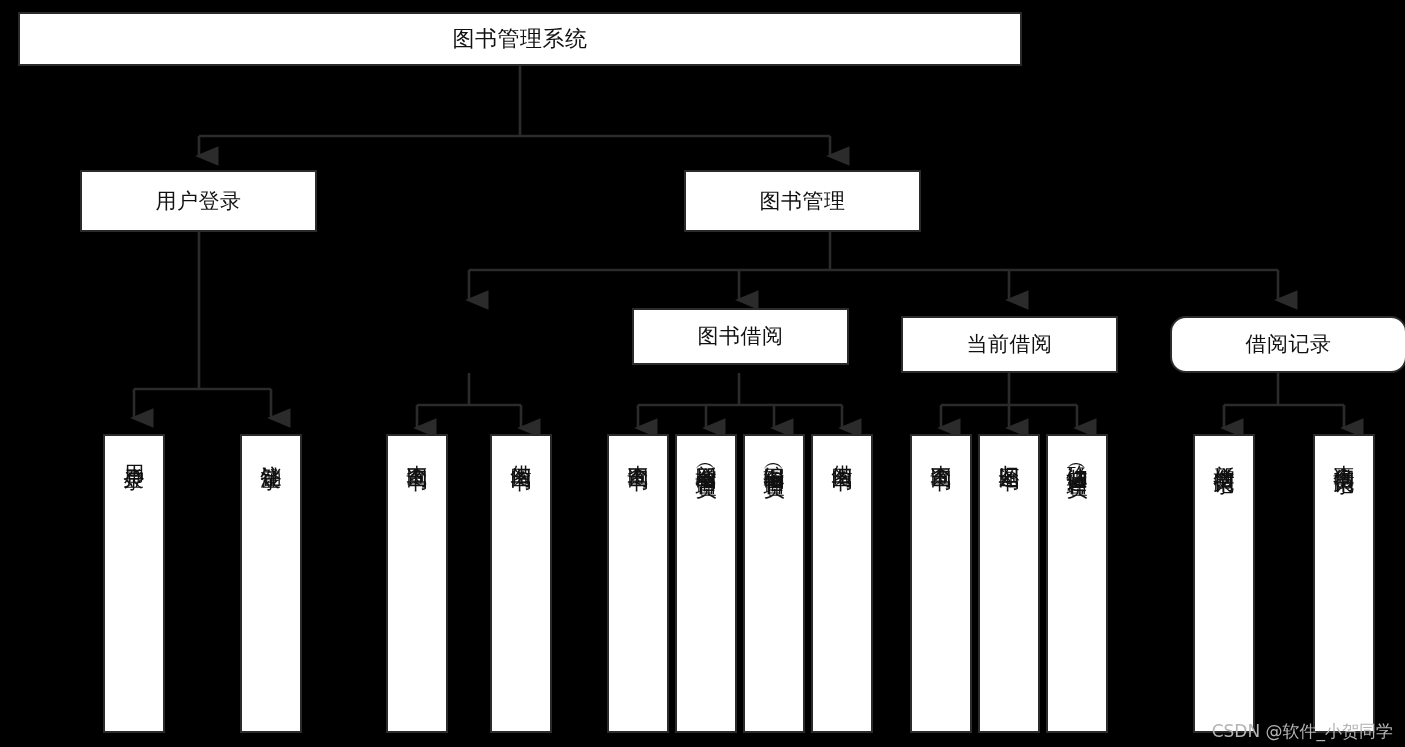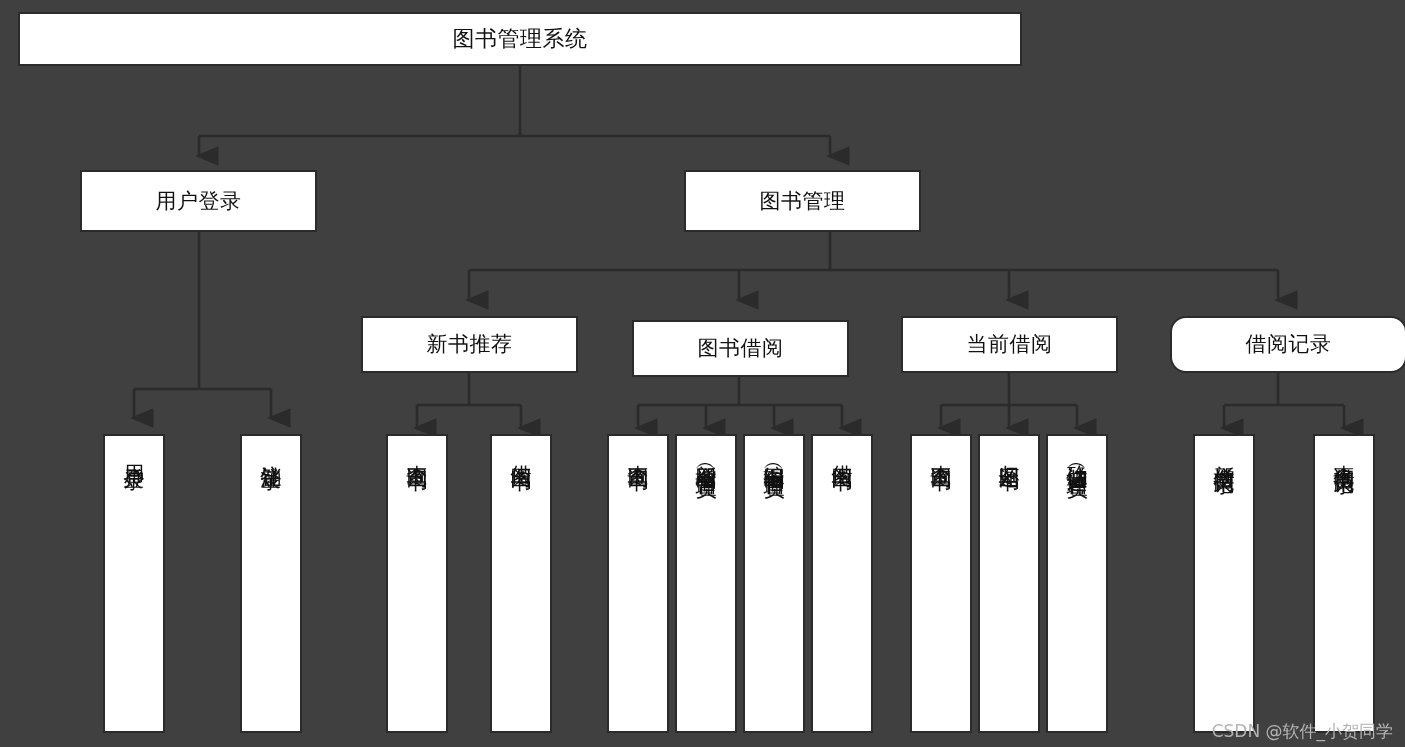--- a/index.html
+++ b/index.html
@@ -8,21 +8,21 @@
     padding: 0;
     background: #ffffff;
   }
   body {
     font-family: "DejaVu Sans", "Liberation Sans", sans-serif;
   }
   #diagram-root {
     position: relative;
     width: 1405px;
     height: 747px;
-    background: #404040;
+    background: #000000;
     overflow: hidden;
   }
   svg.connectors {
     position: absolute;
     left: 0;
     top: 0;
     width: 1405px;
     height: 747px;
     pointer-events: none;
   }
@@ -134,24 +134,21 @@
     <span class="label">图书管理系统</span>
   </div>
 
   <div class="node horizontal" style="left:80px; top:170px; width:237px; height:62px;">
     <span class="label">用户登录</span>
   </div>
   <div class="node horizontal" style="left:684px; top:170px; width:237px; height:62px;">
     <span class="label">图书管理</span>
   </div>
 
-  <div class="node horizontal" style="left:361px; top:316px; width:217px; height:57px;">
-    <span class="label">新书推荐</span>
-  </div>
-  <div class="node horizontal" style="left:632px; top:320px; width:217px; height:57px;">
+  <div class="node horizontal" style="left:632px; top:308px; width:217px; height:57px;">
     <span class="label">图书借阅</span>
   </div>
   <div class="node horizontal" style="left:901px; top:316px; width:217px; height:57px;">
     <span class="label">当前借阅</span>
   </div>
   <div class="node horizontal" style="left:1170px; top:316px; width:237px; height:57px;border-radius:16px;">
     <span class="label">借阅记录</span>
   </div>
 
   <div class="node leaf" style="left:103px; top:434px; width:62px; height:299px;">

